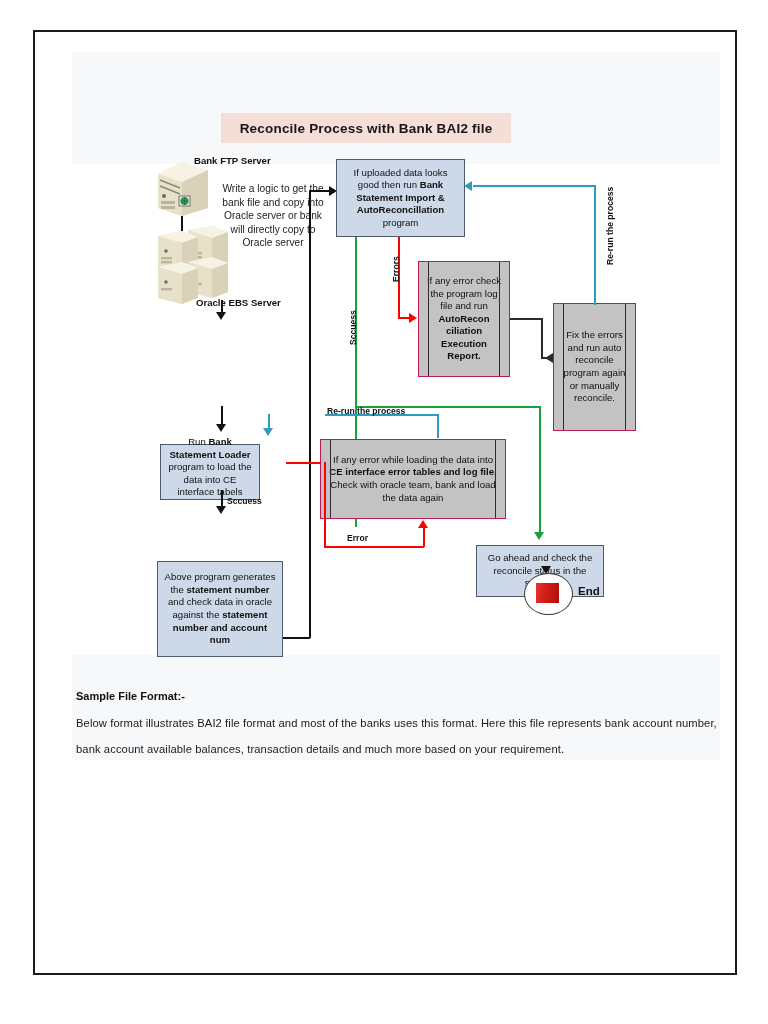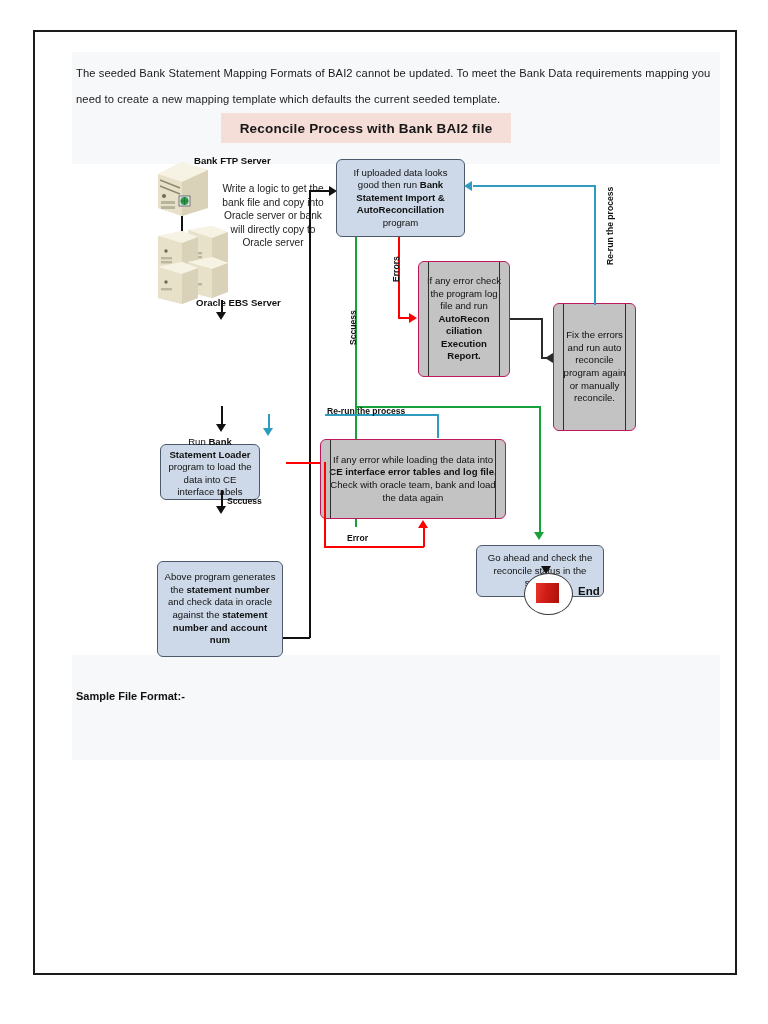--- a/index.html
+++ b/index.html
@@ -31,21 +31,21 @@
   
   .banner{
     position:absolute;left:221px;top:113px;width:290px;height:30px;
     background:#f5ddd8;display:flex;align-items:center;justify-content:center;
   }
   .banner span{font-size:13.5px;font-weight:bold;color:#171717;letter-spacing:.2px;}
 
   
   .node{
     position:absolute;box-sizing:border-box;display:flex;align-items:center;
-    justify-content:center;text-align:center;color:#111;border-radius:6px;
+    justify-content:center;text-align:center;color:#111;
   }
   .node .txt{display:block;padding:0 5px;}
   .node b{font-weight:bold;}
 
   
   .n-blue{
     background:#cdd9e8;border:1px solid #4c5a6b;font-size:9.6px;line-height:12.6px;
   }
   
   .n-grey{
@@ -107,21 +107,20 @@
 </style>
 </head>
 <body>
 
 <div id="page">
 
   <div class="band band-top"></div>
   <div class="band band-bot"></div>
   <div class="page-border"></div>
 
-  <div class="para para-top">The seeded Bank Statement Mapping Formats of BAI2 cannot be updated. To meet the Bank Data requirements mapping you need to create a new mapping template which defaults the current seeded template.</div>
 
   <div class="banner">
     <span>Reconcile Process with Bank BAI2 file</span>
   </div>
 
   <svg class="srv" style="position:absolute;left:152px;top:158px;width:62px;height:62px;" viewBox="0 0 62 62">
     <polygon points="6,16 30,4 56,12 56,50 30,58 6,50" fill="#efead7"></polygon>
     <polygon points="6,16 30,4 56,12 30,24" fill="#f7f3e4"></polygon>
     <polygon points="30,24 56,12 56,50 30,58" fill="#d9d2b8"></polygon>
     <polygon points="6,16 30,24 30,58 6,50" fill="#e7e1c9"></polygon>
@@ -258,14 +257,15 @@
 
   <div class="ln v" style="left:546px;top:597px;height:12px;"></div>
   <div class="arw down" style="left:541px;top:566px;"></div>
   <div class="arw down" style="left:541px;top:607px;"></div>
 
   <div class="end-circle"></div>
   <div class="end-sq"></div>
   <div class="end-txt">End</div>
 
   <div class="lbl-sample">Sample File Format:-</div>
+  <div class="para" style="left:76px;top:710px;width:642px;">Below format illustrates BAI2 file format and most of the banks uses this format. Here this file represents bank account number, bank account available balances, transaction details and much more based on your requirement.</div>
 
 </div>
 
 </body></html>

